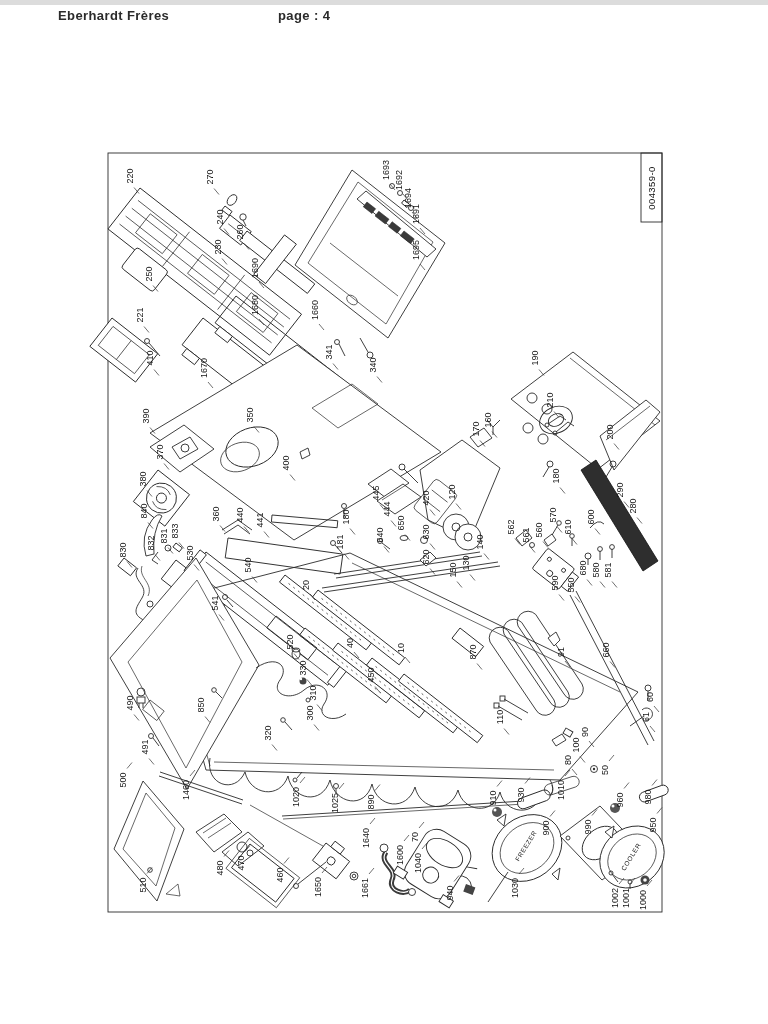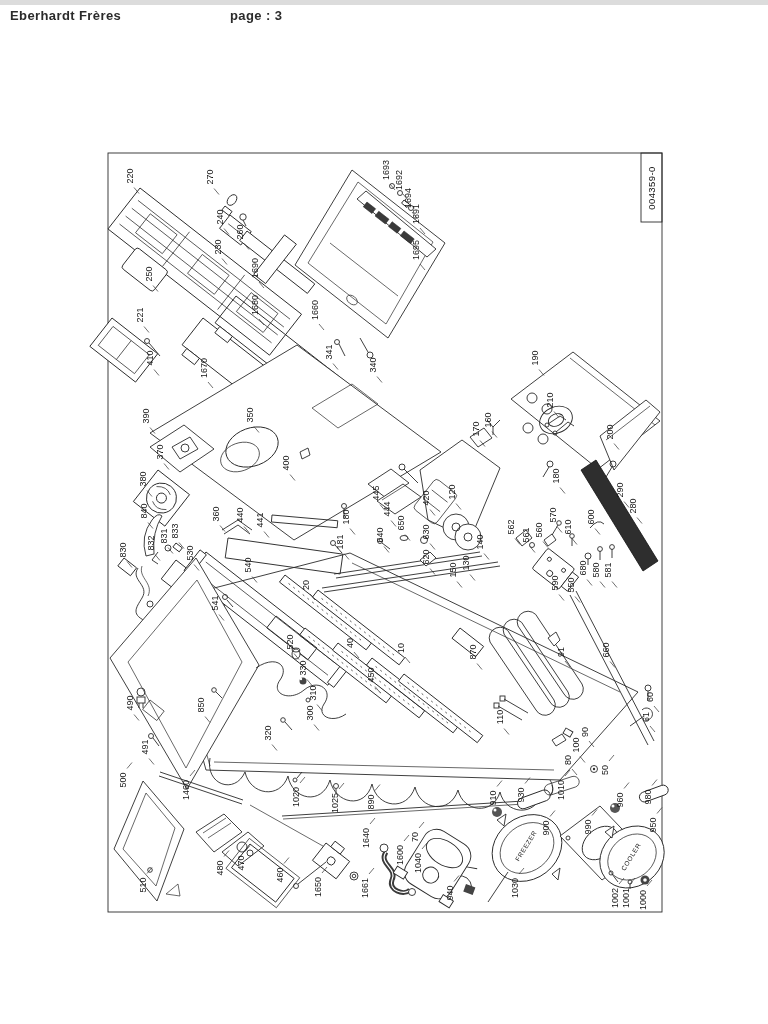--- a/index.html
+++ b/index.html
@@ -1,38 +1,38 @@
 <!DOCTYPE html>
 <html><head>
 <meta charset="utf-8">
 <style>
   html,body{margin:0;padding:0;background:#ffffff;}
   .page{position:relative;width:768px;height:1024px;background:#ffffff;overflow:hidden;
         font-family:"Liberation Sans",sans-serif;}
   .topbar{position:absolute;left:0;top:0;width:768px;height:5px;background:#dcdcdc;}
-  .hdr{position:absolute;top:8px;font-weight:bold;font-size:13px;color:#2b2b2b;letter-spacing:.4px;}
+  .hdr{position:absolute;top:8px;font-weight:bold;font-size:13px;color:#2b2b2b;letter-spacing:.4px;margin-left:48px;}
   .hdr-company{left:10px;}
   .hdr-page{left:230px;}
   svg text{font-family:"Liberation Sans",sans-serif;}
   .ln{stroke:#2a2a2a;stroke-width:.9;fill:none;}
   .lnf{stroke:#2a2a2a;stroke-width:.7;fill:none;}
   .wf{stroke:#2a2a2a;stroke-width:.9;fill:#ffffff;}
   .dk{fill:#3a3a3a;stroke:#222;stroke-width:.5;}
   .lbl{font-size:9px;fill:#161616;}
   .ctext{font-size:6.5px;fill:#222;letter-spacing:.6px;}
   .doc{font-size:9.5px;fill:#111;letter-spacing:.4px;}
   .leader{stroke:#333;stroke-width:.7;}
 </style>
 </head>
 <body>
 
 <div class="page">
   <div class="topbar"></div>
   <div class="hdr hdr-company">Eberhardt Frères</div>
-  <div class="hdr hdr-page">page : 3</div>
+  <div class="hdr hdr-page">page : 4</div>
 
   <svg width="768" height="1024" viewBox="0 0 768 1024">
     <defs>
       <pattern id="pslat" width="5" height="10" patternUnits="userSpaceOnUse">
         <line x1="2.5" y1="0" x2="2.5" y2="10" stroke="#4a4a4a" stroke-width=".7"></line>
       </pattern>
       <pattern id="prib" width="5" height="24" patternUnits="userSpaceOnUse">
         <line x1="0" y1="24" x2="5" y2="0" stroke="#3d3d3d" stroke-width=".8"></line>
       </pattern>
       <pattern id="phatch" width="4" height="4" patternUnits="userSpaceOnUse">

